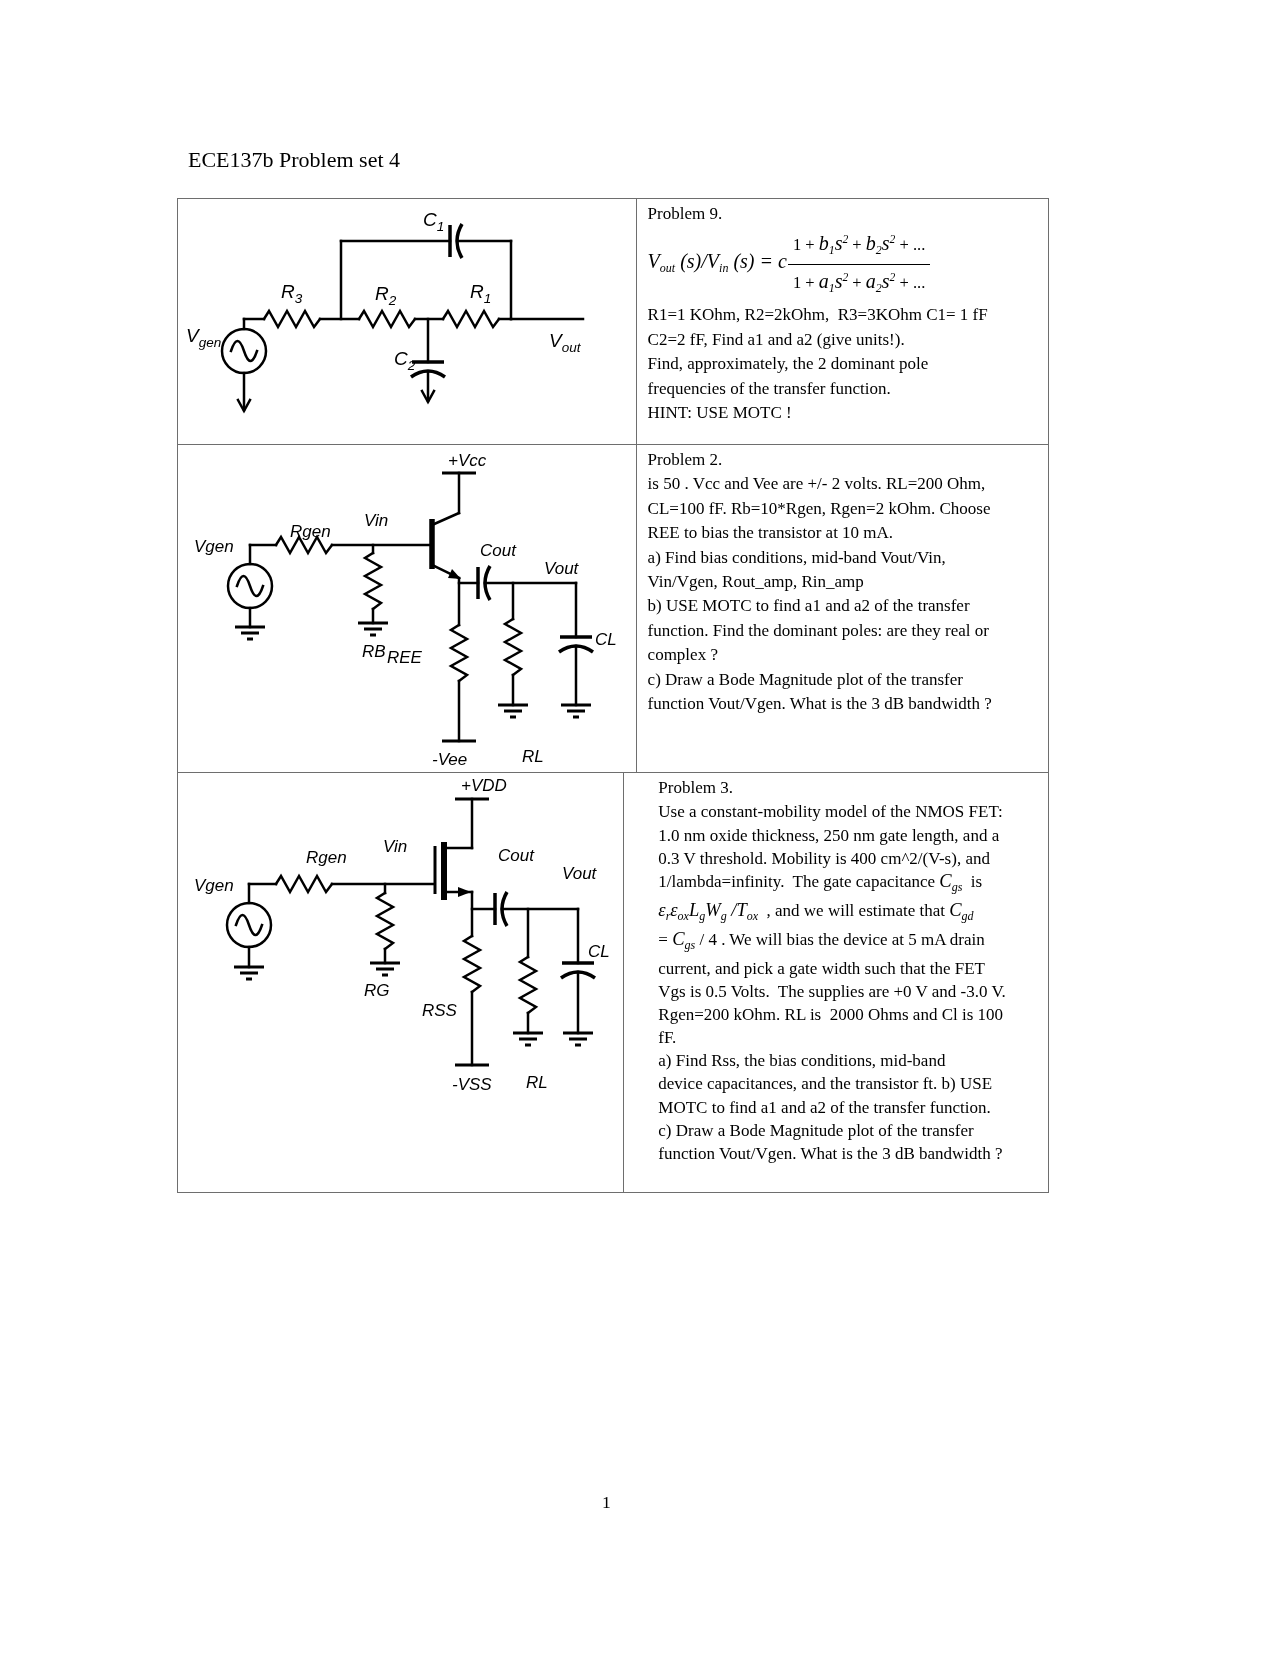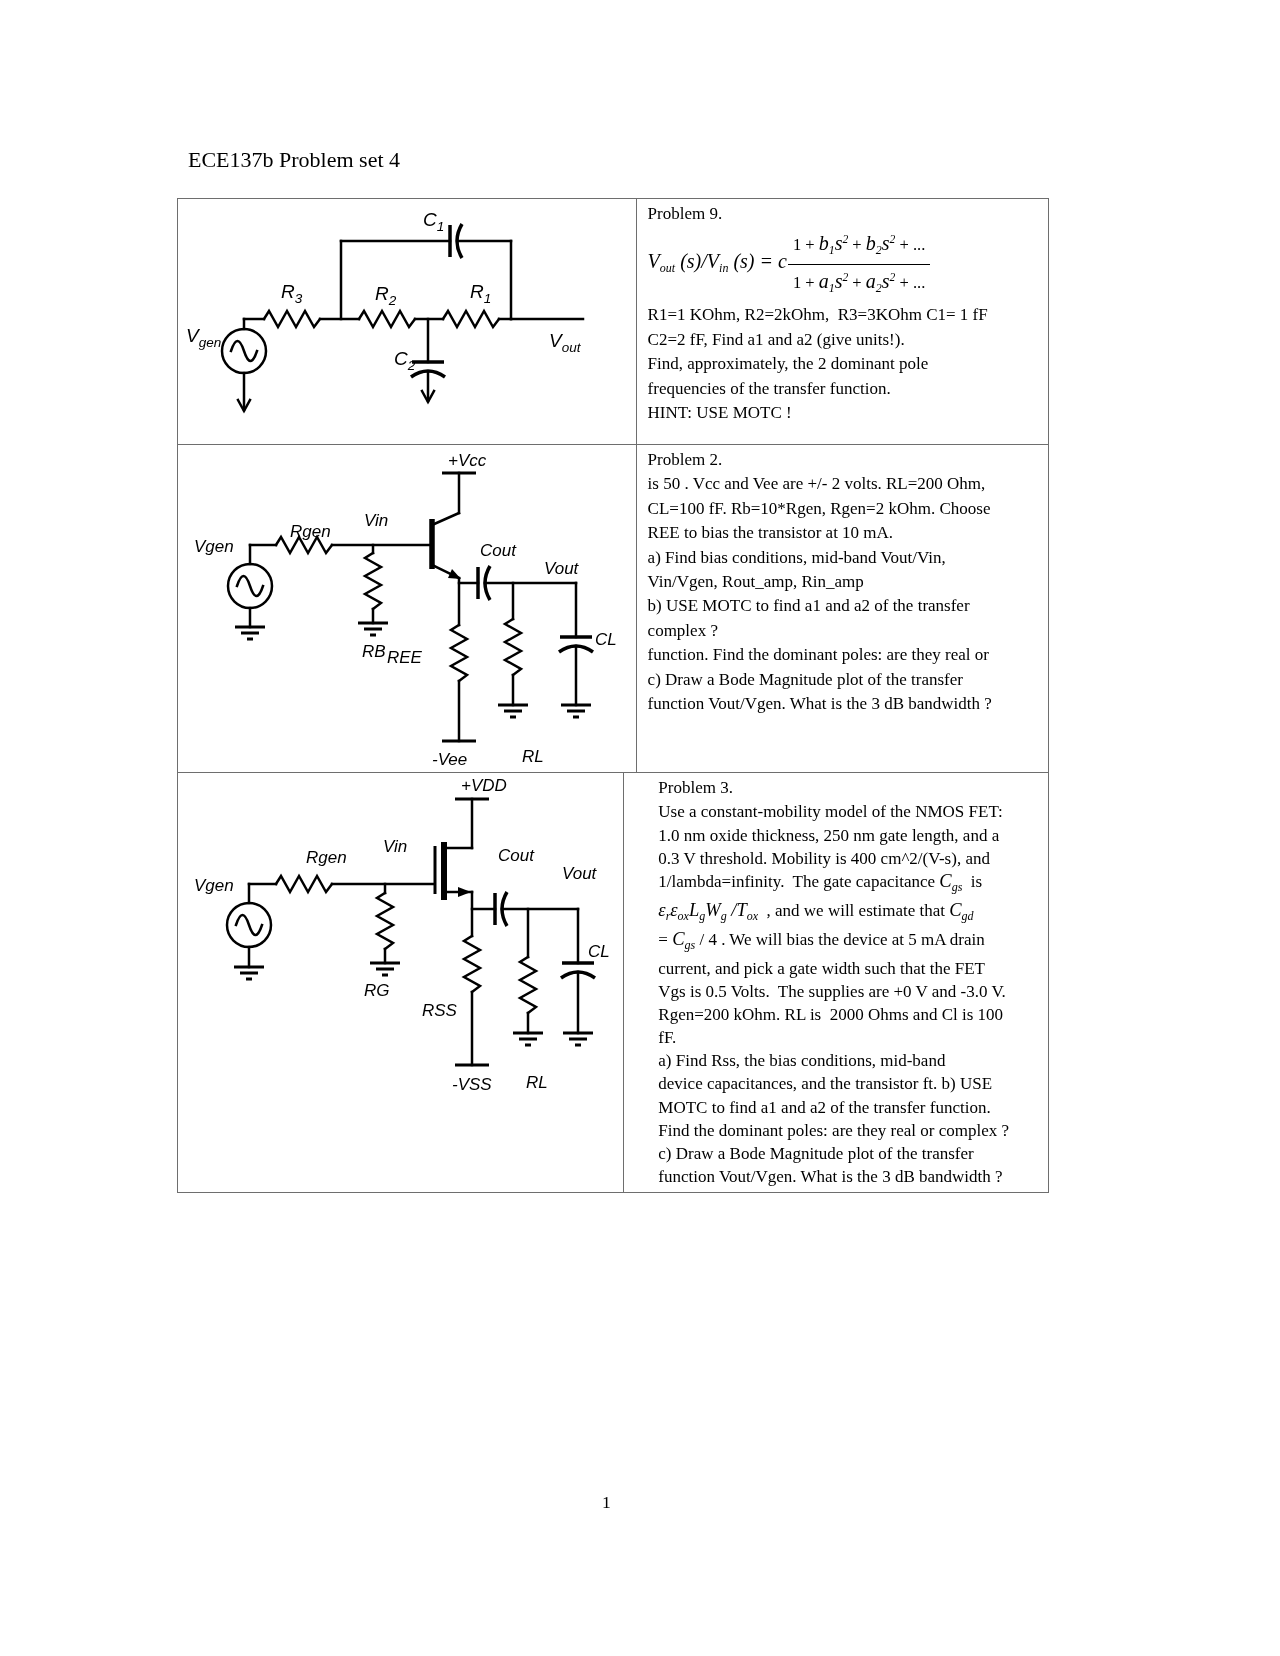--- a/index.html
+++ b/index.html
@@ -208,22 +208,22 @@
     </div>
     <div class="tcell r2">
       <div class="ptitle">Problem 2.</div>
       <div>
           <div class="tline"><span class="pt">is 50 . Vcc and Vee are +/- 2 volts. RL=200 Ohm,</span></div>
           <div class="tline"><span class="pt">CL=100 fF. Rb=10*Rgen, Rgen=2 kOhm. Choose</span></div>
           <div class="tline"><span class="pt">REE to bias the transistor at 10 mA.</span></div>
           <div class="tline"><span class="pt">a) Find bias conditions, mid-band Vout/Vin,</span></div>
           <div class="tline"><span class="pt">Vin/Vgen, Rout_amp, Rin_amp</span></div>
           <div class="tline"><span class="pt">b) USE MOTC to find a1 and a2 of the transfer</span></div>
+          <div class="tline"><span class="pt">function. Find the dominant poles: are they real or</span></div>
           <div class="tline"><span class="pt">complex ?</span></div>
-          <div class="tline"><span class="pt">function. Find the dominant poles: are they real or</span></div>
           <div class="tline"><span class="pt">c) Draw a Bode Magnitude plot of the transfer</span></div>
           <div class="tline"><span class="pt">function Vout/Vgen. What is the 3 dB bandwidth ?</span></div>
         </div>
     </div>
   </div>
 
   <div class="prow r3">
     <div class="ccell r3">
       <svg width="464" height="419" viewBox="0 0 464 419">
 
@@ -312,21 +312,20 @@
           <div class="tline"><span class="pt">1/lambda=infinity.  The gate capacitance </span><span class="mi">C</span><span class="msub">gs</span><span class="pt">  is</span></div>
           <div class="tline"><span class="mi">ε</span><span class="msub">r</span><span class="mi">ε</span><span class="msub">ox</span><span class="mi">L</span><span class="msub">g</span><span class="mi">W</span><span class="msub">g</span><span class="mi"> /T</span><span class="msub">ox</span><span class="pt">  , and we will estimate that </span><span class="mi">C</span><span class="msub">gd</span></div>
           <div class="tline"><span class="pt">= </span><span class="mi">C</span><span class="msub">gs</span><span class="pt"> / 4 . We will bias the device at 5 mA drain</span></div>
           <div class="tline"><span class="pt">current, and pick a gate width such that the FET</span></div>
           <div class="tline"><span class="pt">Vgs is 0.5 Volts.  The supplies are +0 V and -3.0 V.</span></div>
           <div class="tline"><span class="pt">Rgen=200 kOhm. RL is  2000 Ohms and Cl is 100</span></div>
           <div class="tline"><span class="pt">fF.</span></div>
           <div class="tline"><span class="pt">a) Find Rss, the bias conditions, mid-band</span></div>
           <div class="tline"><span class="pt">device capacitances, and the transistor ft. b) USE</span></div>
           <div class="tline"><span class="pt">MOTC to find a1 and a2 of the transfer function.</span></div>
-          <div class="tline"><span class="pt">Find the dominant poles: are they real or complex ?</span></div>
           <div class="tline"><span class="pt">c) Draw a Bode Magnitude plot of the transfer</span></div>
           <div class="tline"><span class="pt">function Vout/Vgen. What is the 3 dB bandwidth ?</span></div>
         </div>
     </div>
   </div>
 
 </div>
 
 <div class="pageno">1</div>
 

